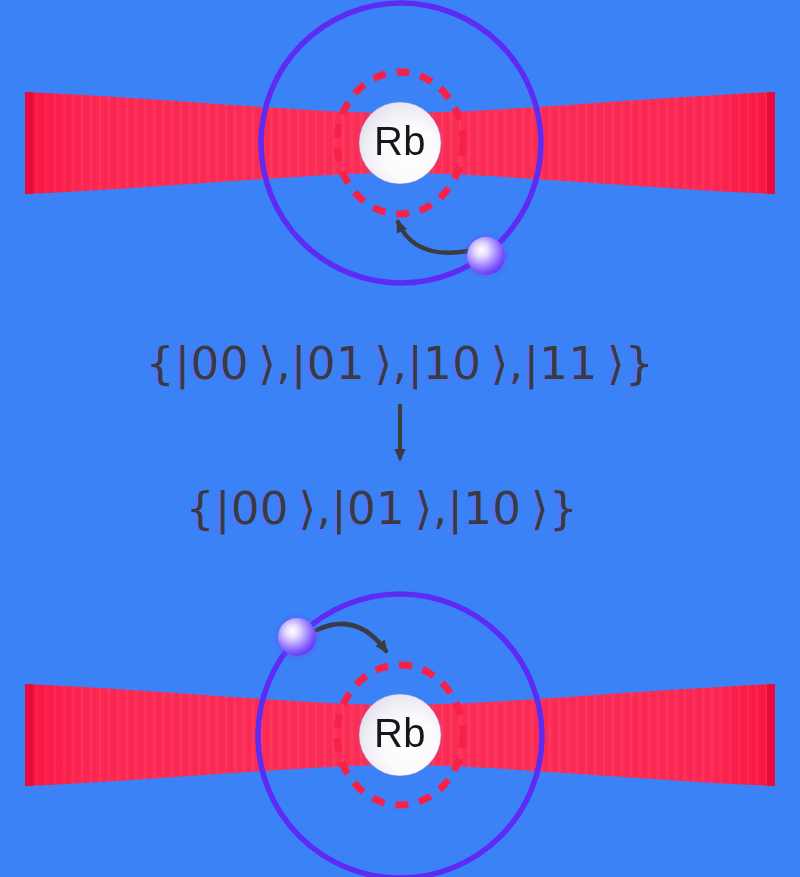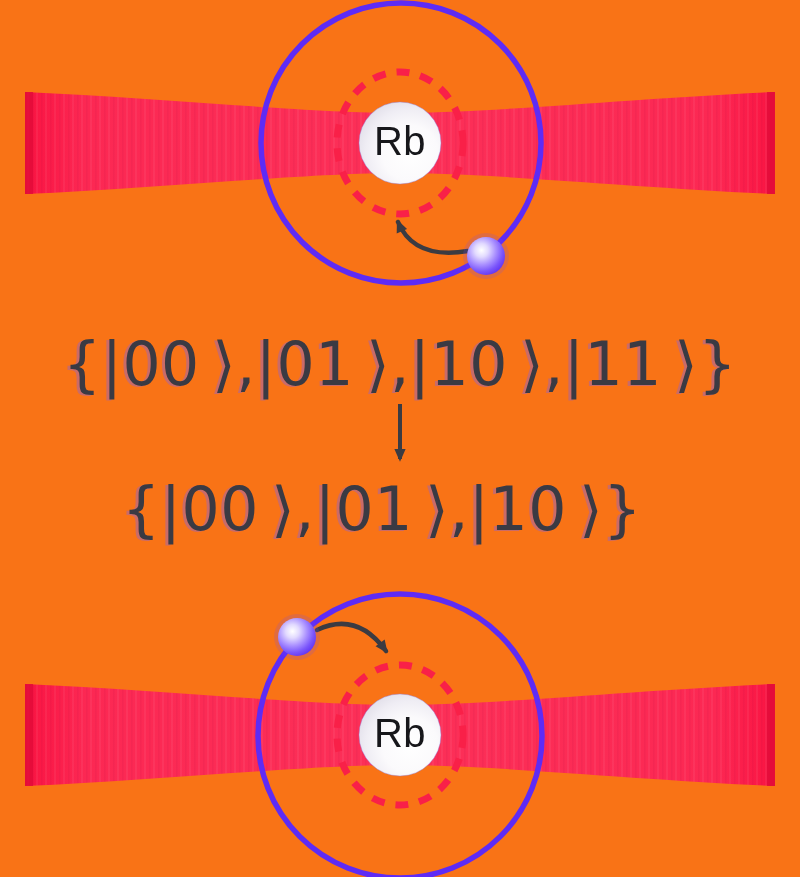--- a/index.html
+++ b/index.html
@@ -1,20 +1,20 @@
 <!DOCTYPE html>
 <html><head>
 <meta charset="utf-8">
 <style>
   html, body { margin: 0; padding: 0; background: #ffffff; }
   .scene {
     position: relative;
     width: 800px;
     height: 877px;
-    background: #f97316;
+    background: #3b82f6;
     overflow: hidden;
     font-family: "Liberation Sans", sans-serif;
   }
   .scene svg { position: absolute; left: 0; top: 0; }
   .rb-label {
     position: absolute;
     transform: translate(-50%, -54%);
     font-family: "Liberation Sans", sans-serif;
     font-size: 40px;
     font-weight: 400;
@@ -23,21 +23,21 @@
     user-select: none;
     white-space: nowrap;
   }
   .rb-top { left: 400px; top: 143px; }
   .rb-bottom { left: 400px; top: 735px; }
   .formula {
     position: absolute;
     left: 0; right: 0;
     text-align: center;
     font-family: "DejaVu Sans", sans-serif;
-    font-size: 60px;
+    font-size: 45px;
     line-height: 64px;
     color: #3a3a43;
     letter-spacing: 0.5px;
     text-shadow: -3px 1px 0 rgba(126, 94, 240, 0.38);
     white-space: nowrap;
     user-select: none;
   }
   .formula-full { top: 332px; }
   .formula-reduced { top: 477px; transform: translateX(-18px); }
 </style>

